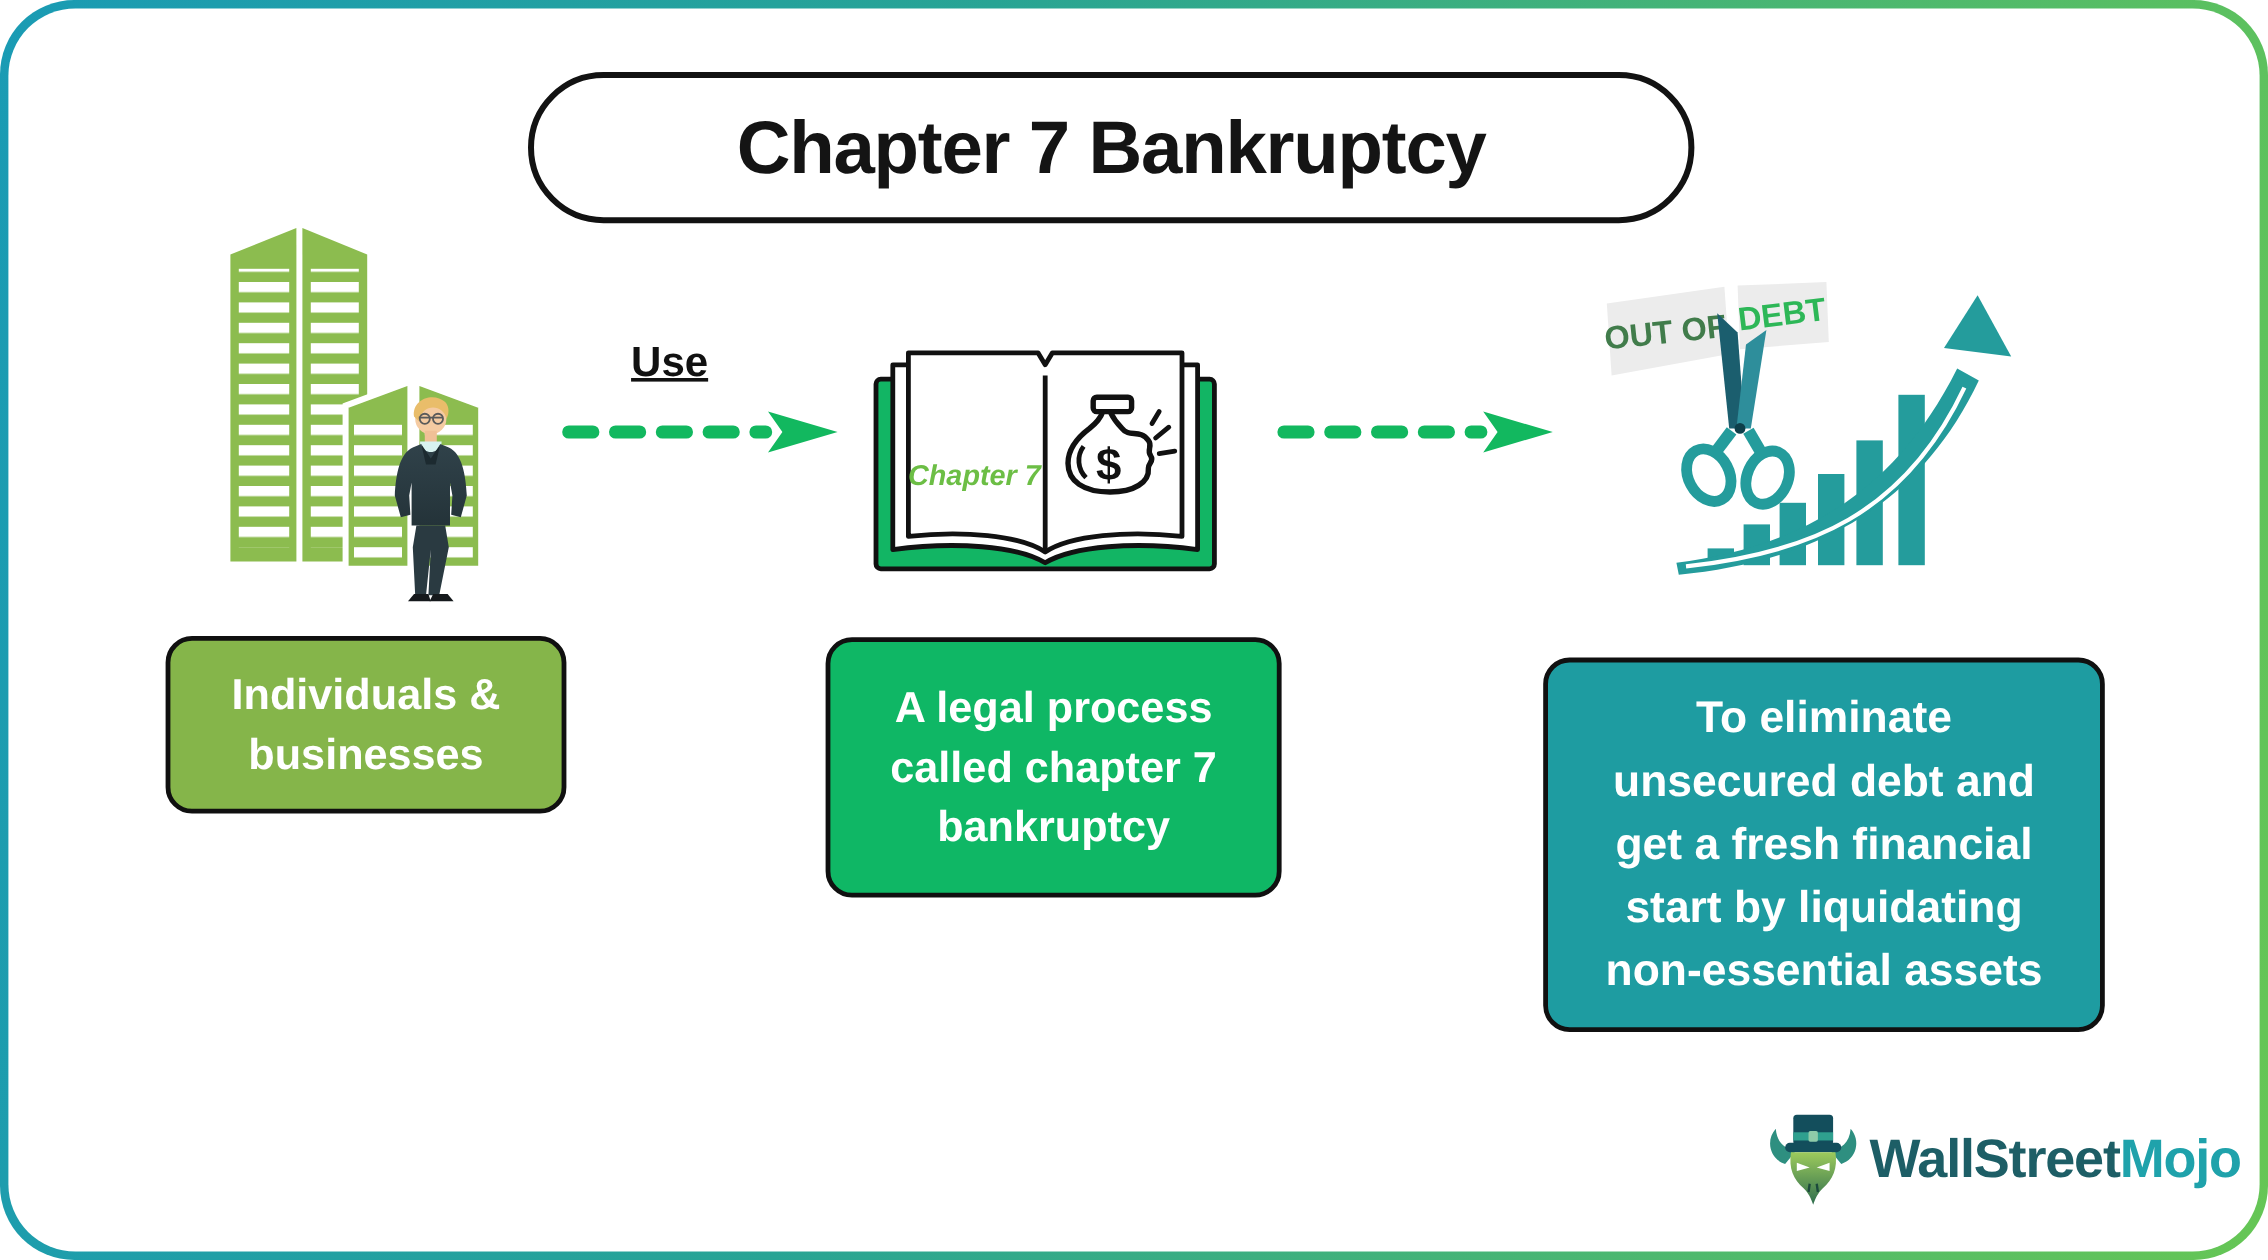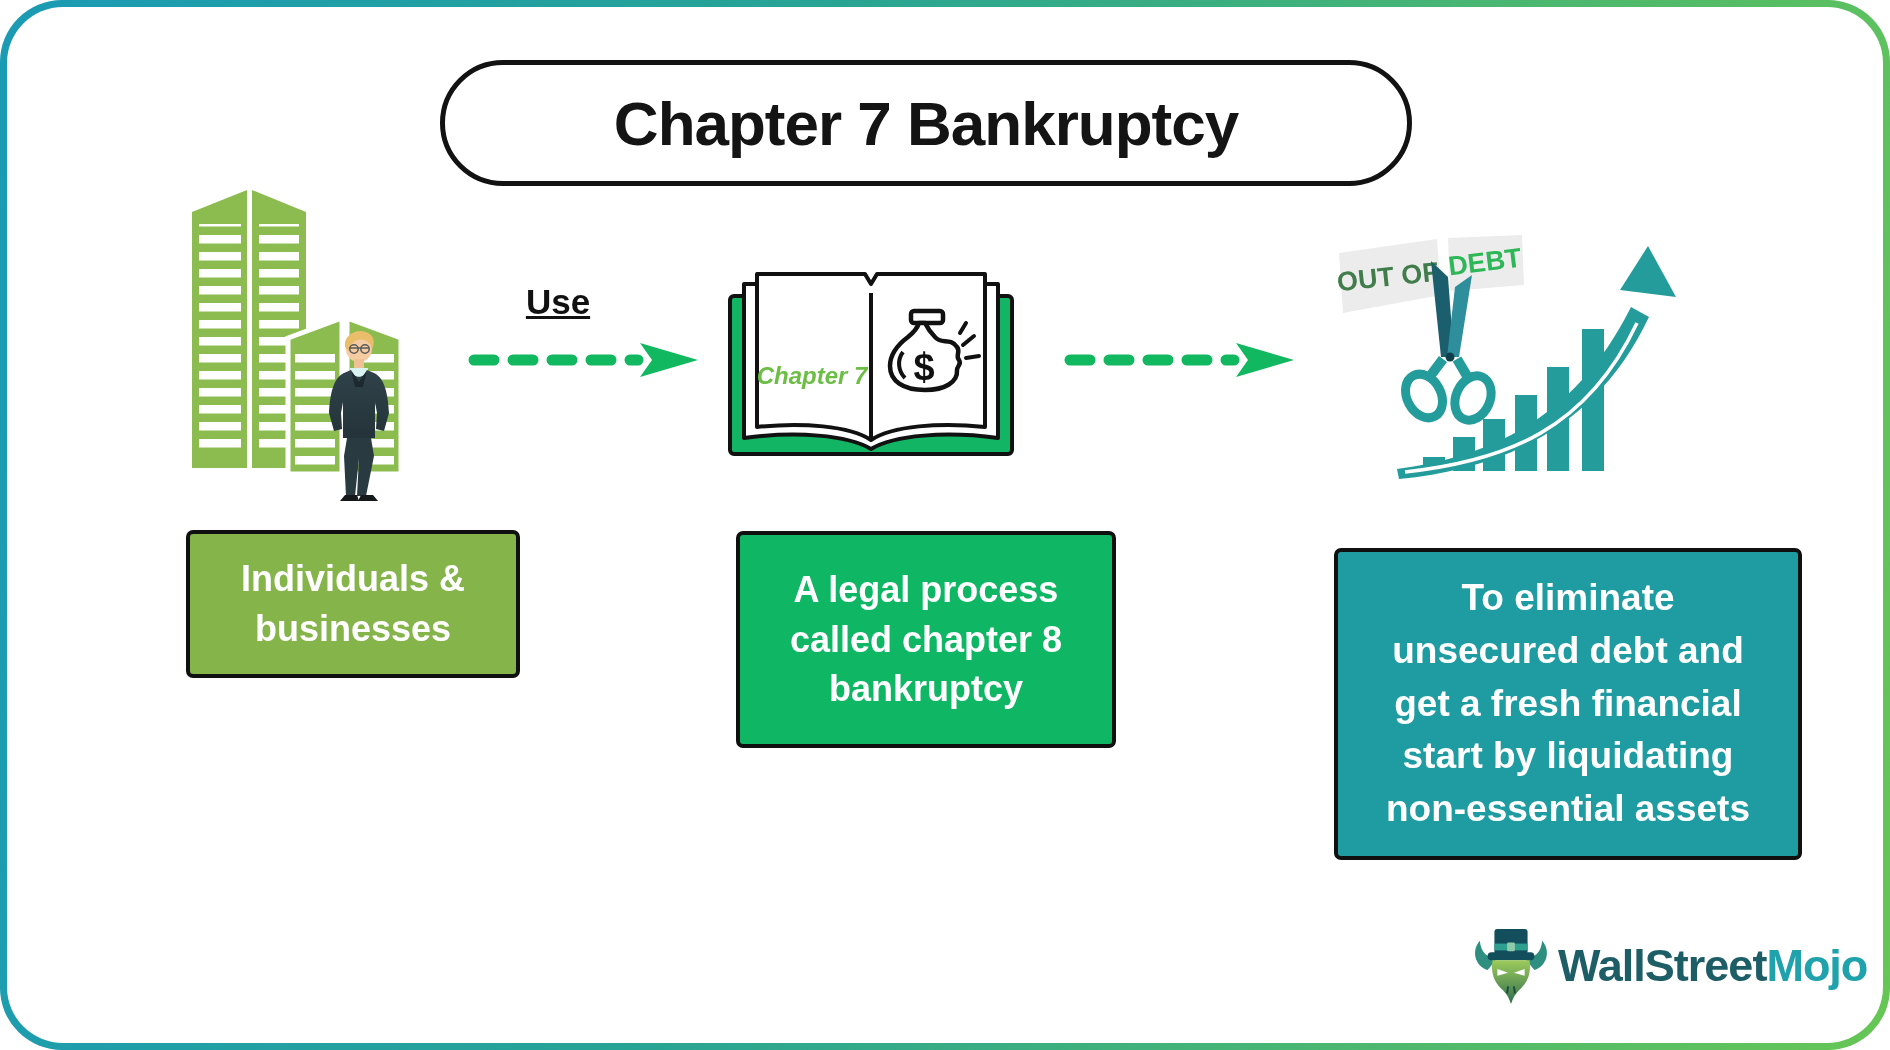--- a/index.html
+++ b/index.html
@@ -24,23 +24,23 @@
   .title-pill span {
     font-size:62px; font-weight:800; color:#141414; letter-spacing:-1px;
   }
 
   .use-label {
     position:absolute; left:488px; top:282px; width:140px;
     text-align:center; font-size:35px; font-weight:800; color:#111;text-decoration:underline;
   }
 
   .flow-box {
-    position:absolute; border:4px solid #101010; border-radius:7px;
+    position:absolute; border:4px solid #101010; border-radius:22px;
     display:flex; align-items:center; justify-content:center; text-align:center;
-    color:#ffffff; font-weight:700; white-space:pre-line;margin-left:48px;
+    color:#ffffff; font-weight:700; white-space:pre-line;
   }
   .box-who      { left:138px;  top:530px; width:334px; height:148px; background:#85B54A; font-size:36px; line-height:1.38; }
   .box-process  { left:688px;  top:531px; width:380px; height:217px; background:#0FB765; font-size:36px; line-height:1.38; }
   .box-purpose  { left:1286px; top:548px; width:468px; height:312px; background:#1E9CA1; font-size:37px; line-height:1.43; }
 
   .illu { position:absolute; }
   svg { display:block; overflow:visible; }
 
   .logo {
     position:absolute; left:1472px; top:918px; height:96px;
@@ -102,21 +102,21 @@
 
     <div class="use-label">Use</div>
 
     <div class="illu" style="left:466px; top:342px; width:235px; height:36px;">
       <svg viewBox="0 0 235 36" width="235" height="36">
         <line x1="8" y1="18" x2="172" y2="18" stroke="#12B85F" stroke-width="11" stroke-linecap="round" stroke-dasharray="20 19"></line>
         <polygon points="174,1 232,18 174,35 186,18" fill="#12B85F"></polygon>
       </svg>
     </div>
 
-    <div class="illu" style="left:724px; top:268px; width:300px; height:200px;">
+    <div class="illu" style="left:724px; top:288px; width:300px; height:200px;">
       <svg viewBox="0 0 300 200" width="300" height="200">
         <g stroke="#111" stroke-width="4" stroke-linejoin="round">
           <rect x="6" y="28" width="282" height="158" rx="4" fill="#12B564"></rect>
           <path d="M20,16 L140,16 L147,25 L154,16 L274,16 L274,170 C222,163 170,167 147,181 C124,167 72,163 20,170 Z" fill="#ffffff"></path>
           <path d="M33,6 L141,6 L147,16 L153,6 L261,6 L261,159 C216,154 168,158 147,172 C126,158 78,154 33,159 Z" fill="#ffffff"></path>
           <line x1="147" y1="25" x2="147" y2="172"></line>
         </g>
         <text x="88" y="116" text-anchor="middle" font-size="24" font-weight="700" font-style="italic" fill="#6CBE45">Chapter 7</text>
         <g stroke="#111" stroke-width="4.5" stroke-linejoin="round" fill="#fff">
           <rect x="187" y="43" width="32" height="12" rx="3"></rect>
@@ -175,21 +175,21 @@
         </g>
       </svg>
     </div>
 
     <div class="flow-box box-who">
       <span>Individuals &amp;
 businesses</span>
     </div>
     <div class="flow-box box-process">
       <span>A legal process
-called chapter 8
+called chapter 7
 bankruptcy</span>
     </div>
     <div class="flow-box box-purpose">
       <span>To eliminate
 unsecured debt and
 get a fresh financial
 start by liquidating
 non-essential assets</span>
     </div>
 

